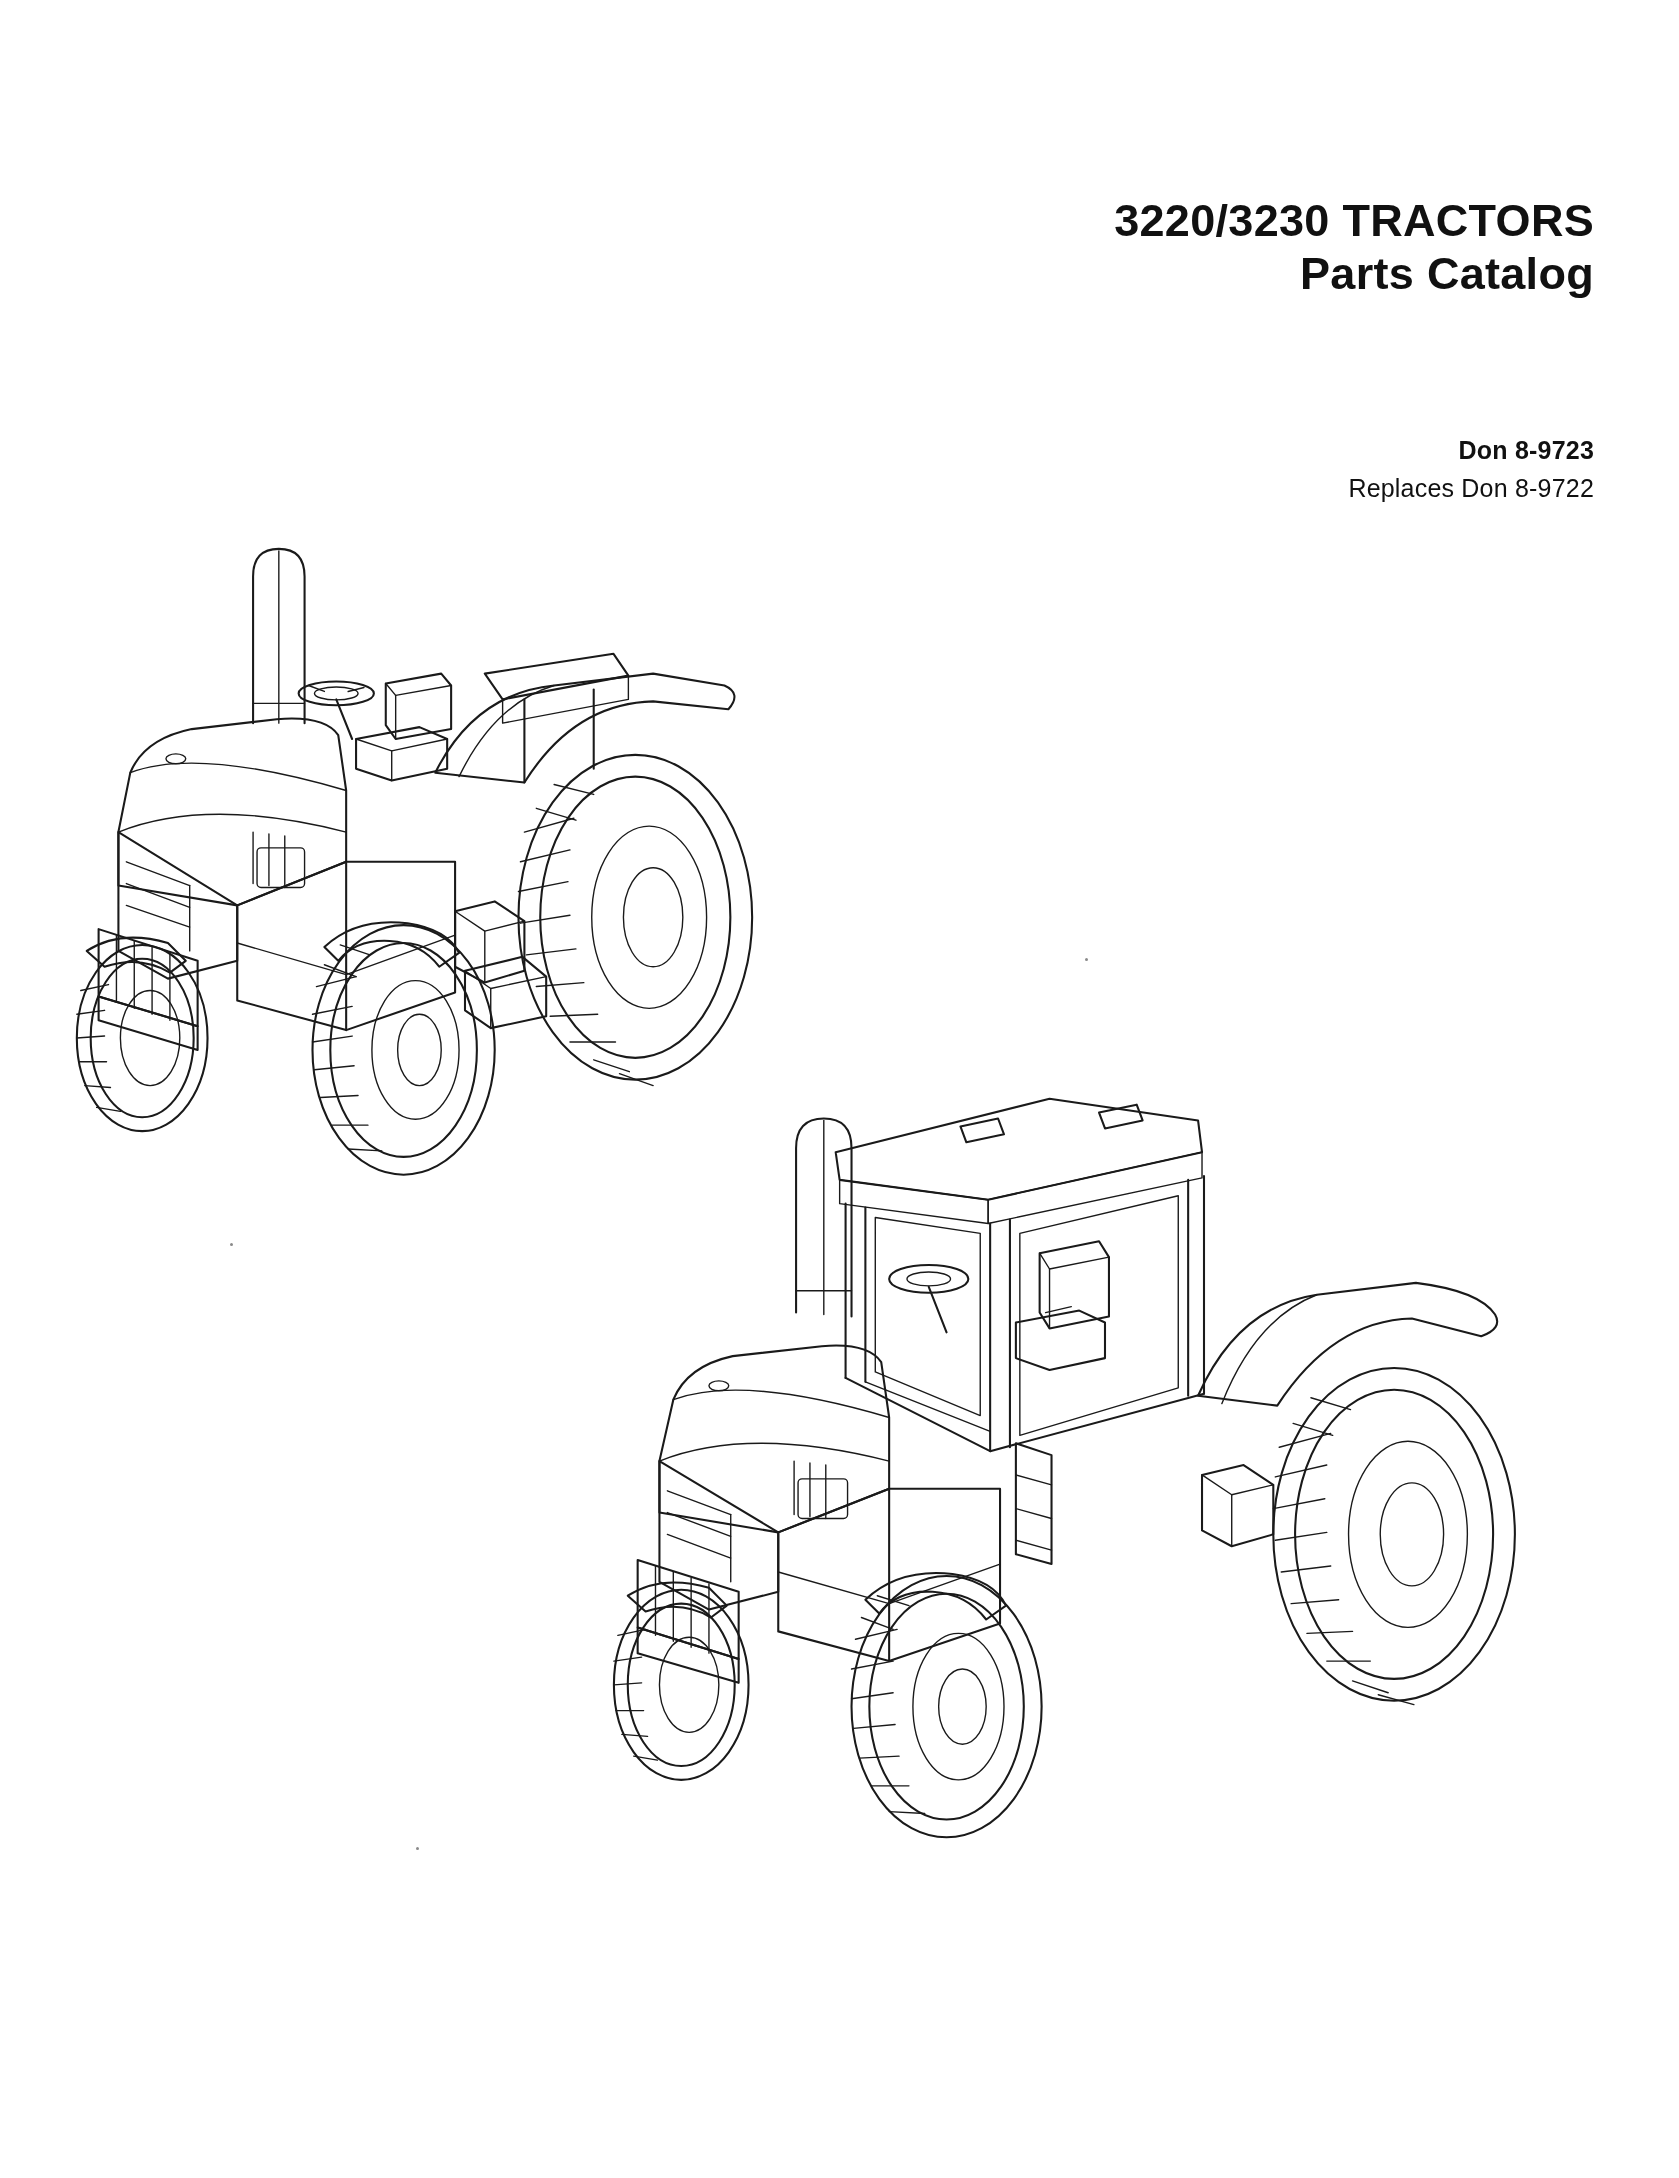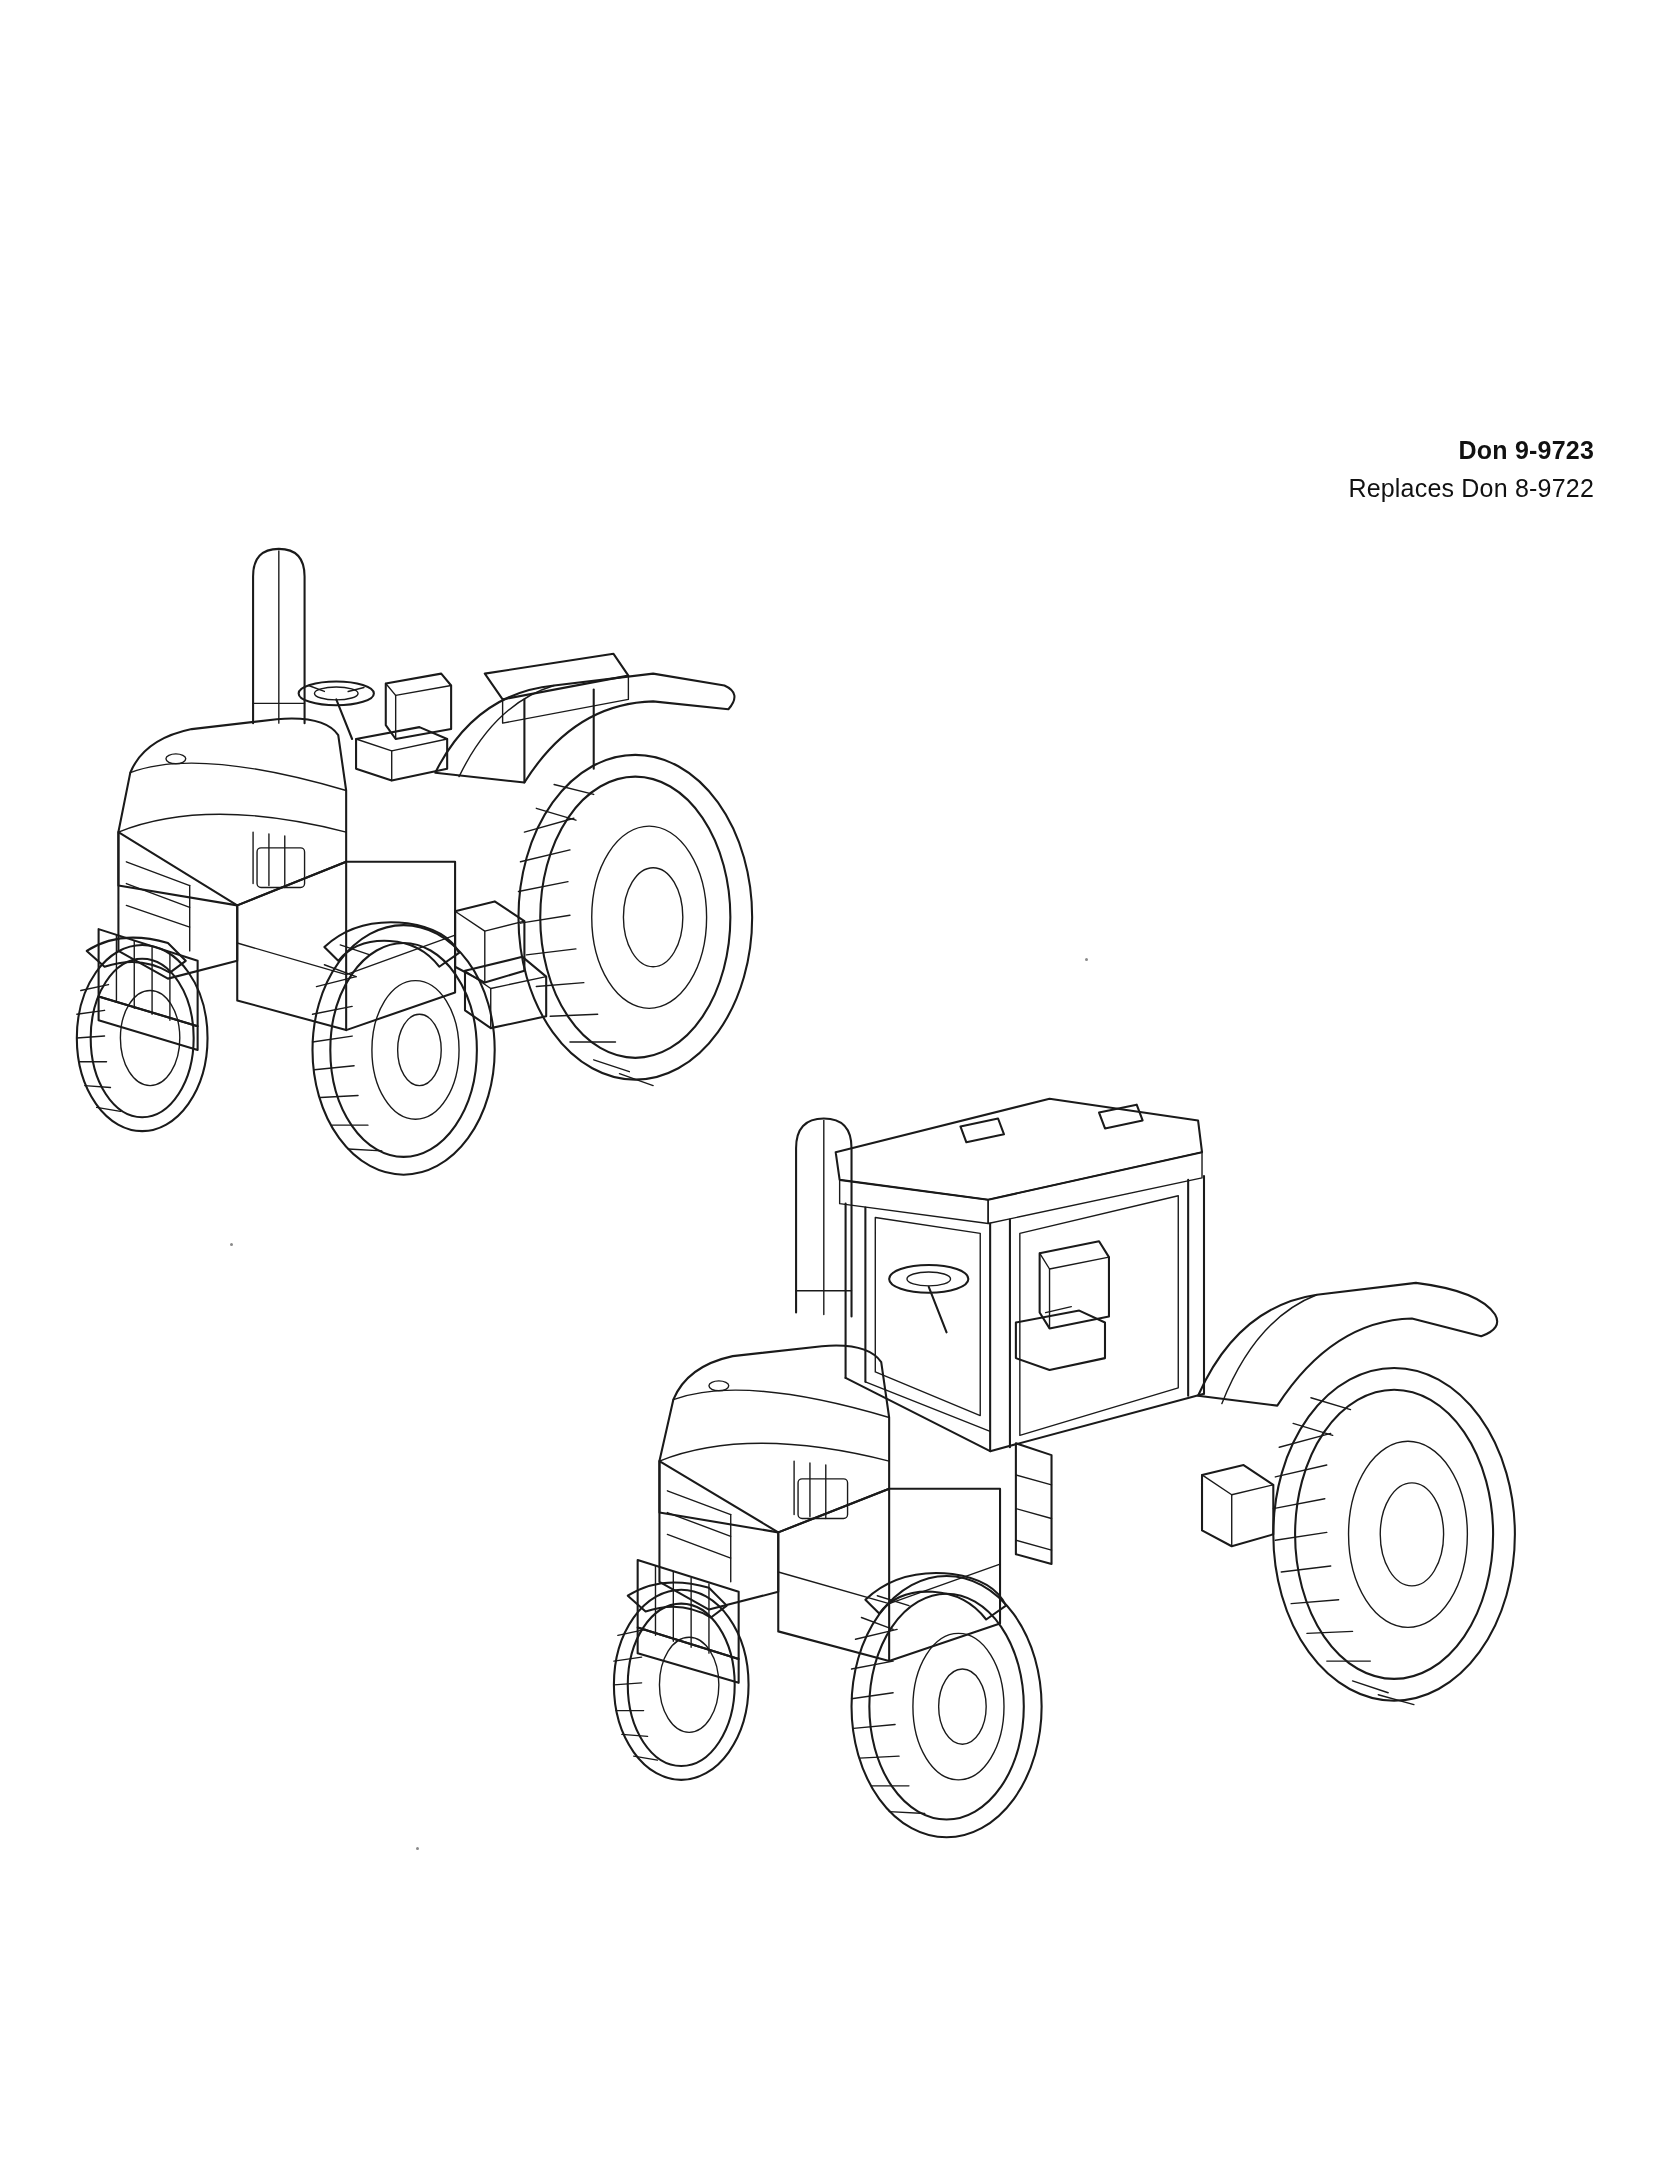--- a/index.html
+++ b/index.html
@@ -113,23 +113,27 @@
     height: 3px;
     background: #8a8a8a;
     border-radius: 50%;
   }
 </style>
 </head>
 <body>
 
 <div class="page">
 
+  <div class="title-block">
+    <div class="title-line-1">3220/3230 TRACTORS</div>
+    <div class="title-line-2">Parts Catalog</div>
+  </div>
 
   <div class="doc-meta">
-    <div class="doc-number">Don 9-9723</div>
+    <div class="doc-number">Don 8-9723</div>
     <div class="doc-replaces">Replaces Don 8-9722</div>
   </div>
 
   <div class="illustrations">
 
     <div class="illustration" id="tractor-rops">
       <svg viewBox="0 0 920 820" xmlns="http://www.w3.org/2000/svg">
         <g>
 
           <path class="ln" d="M196 190 L196 42 Q196 14 222 14 Q248 14 248 42 L248 190"></path>

